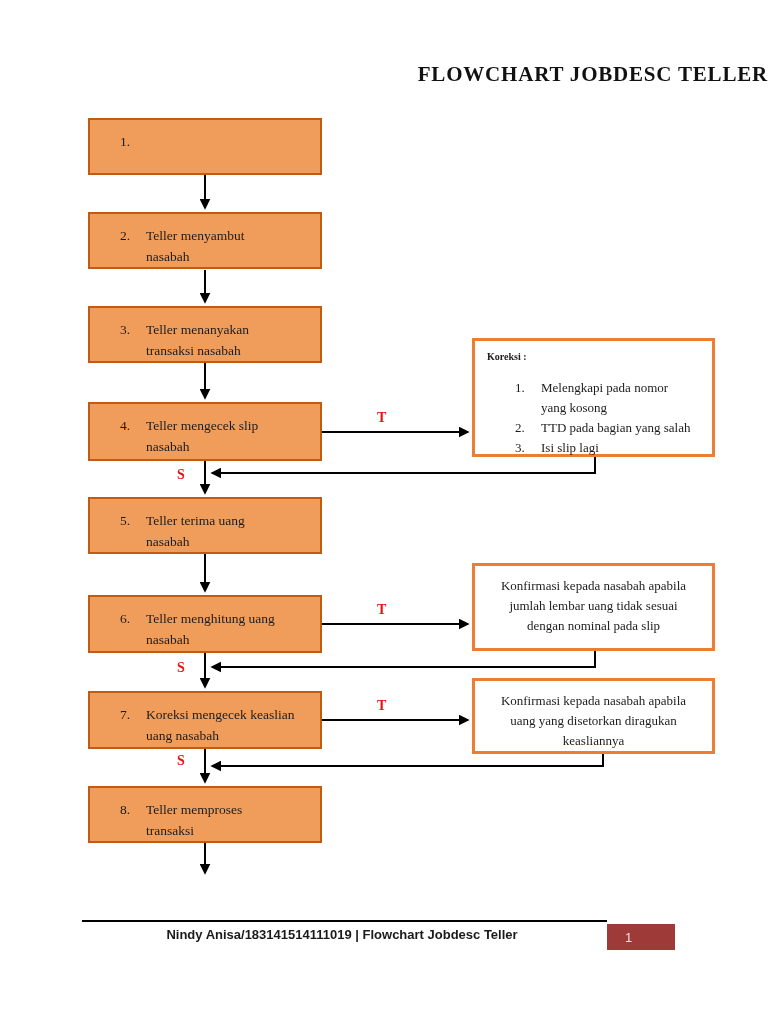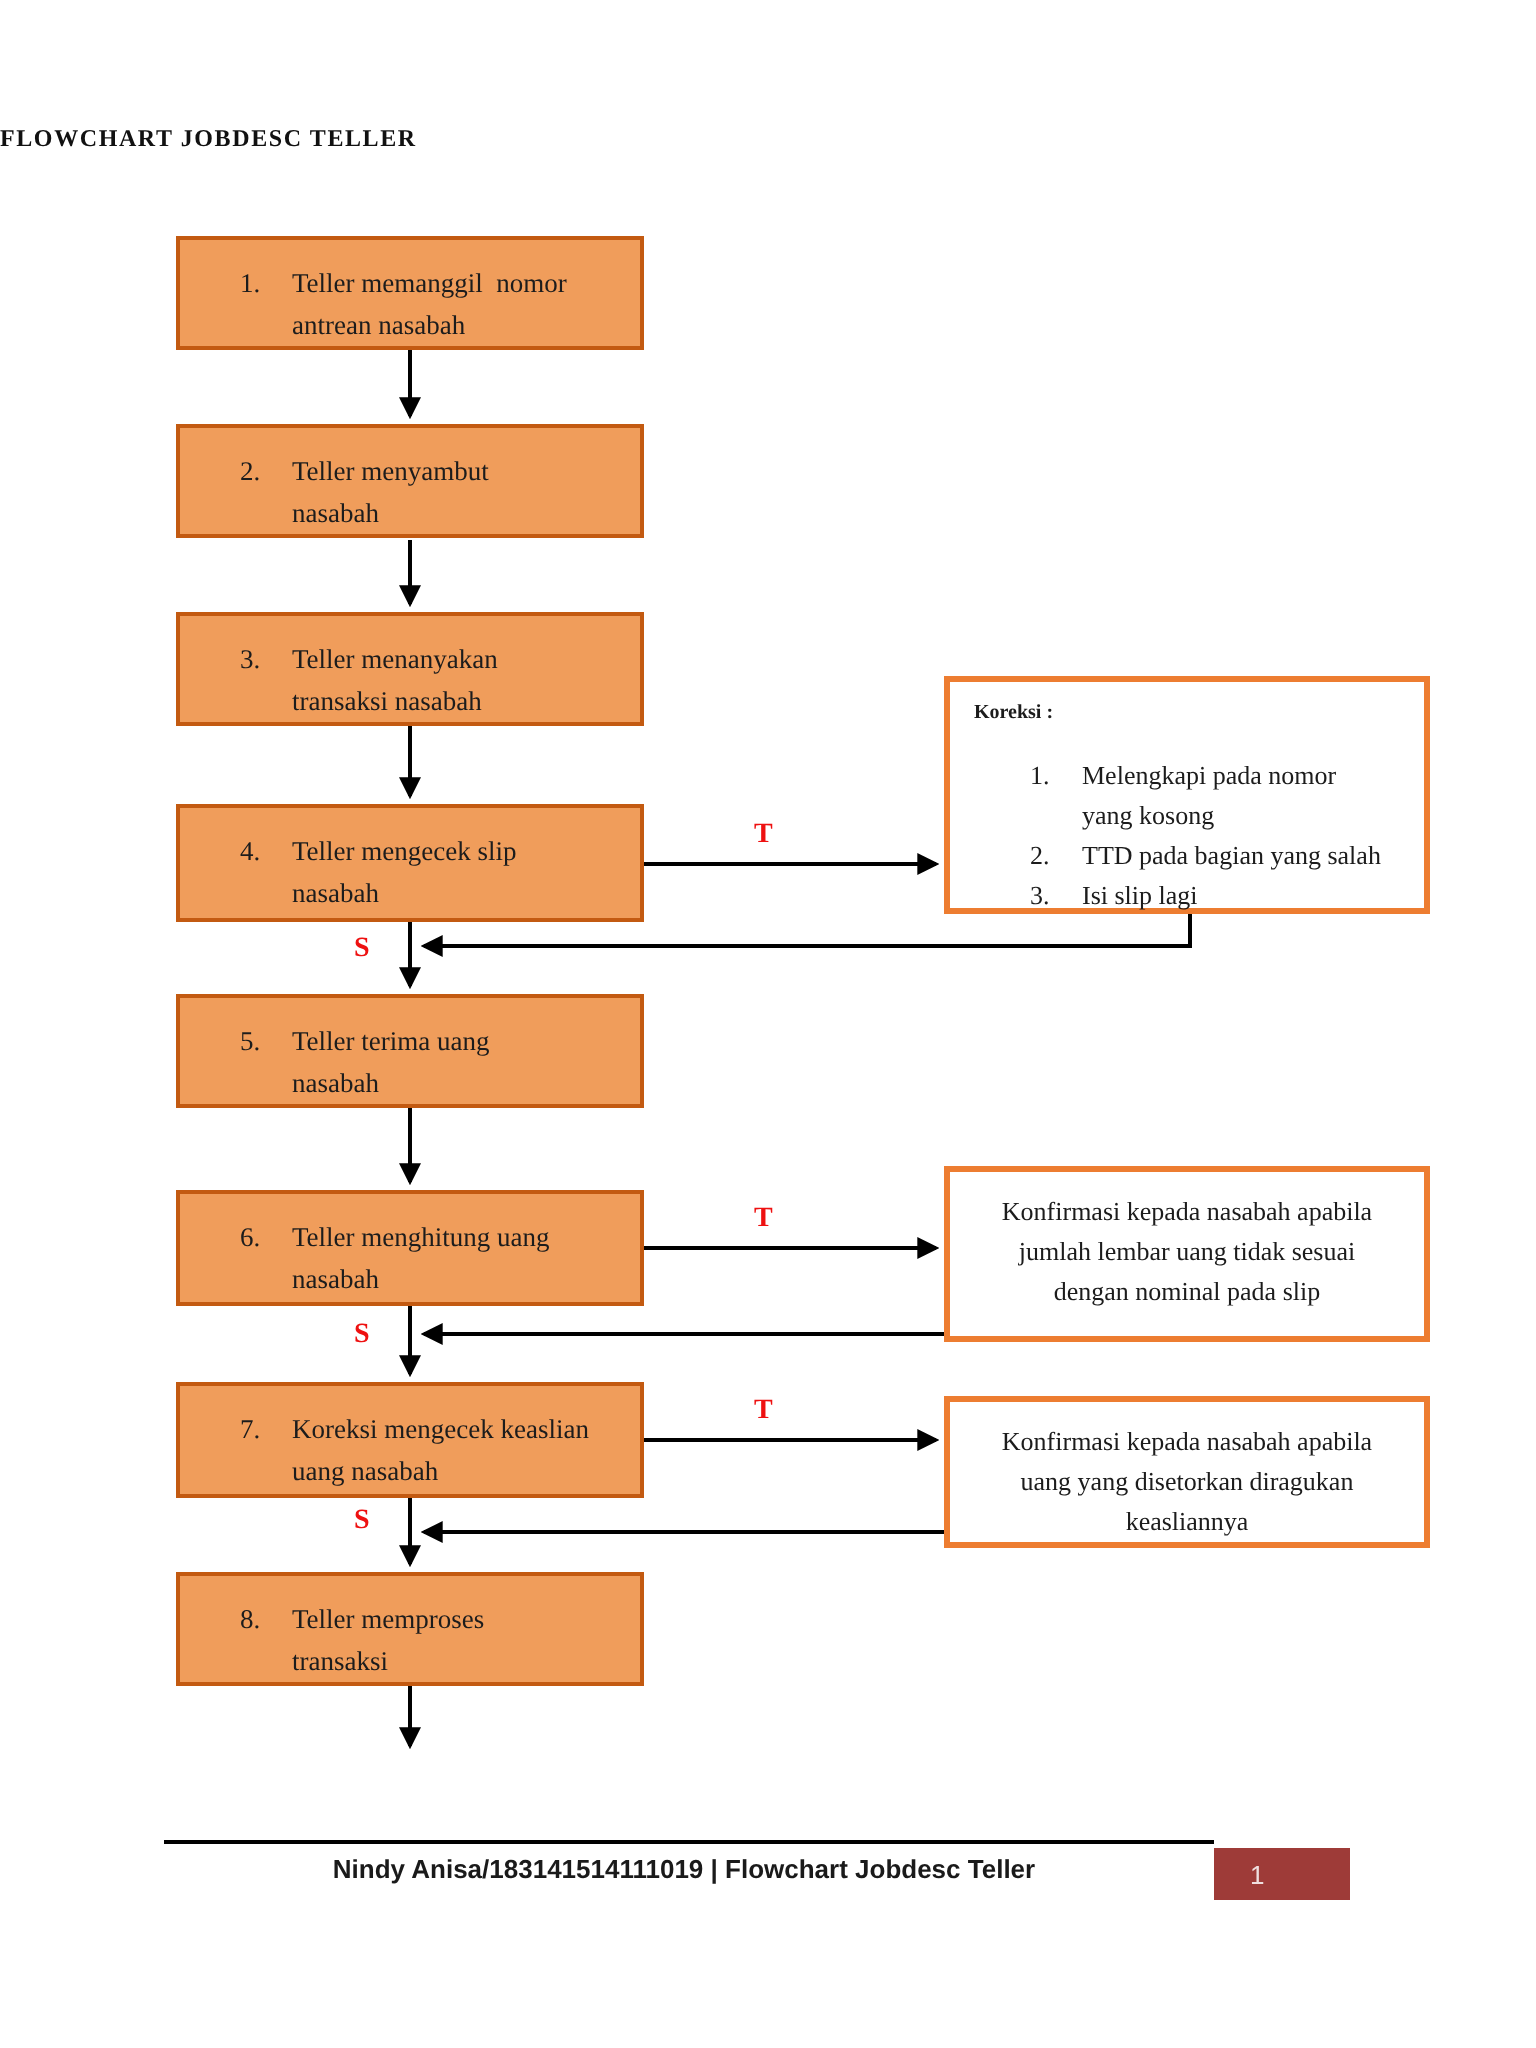--- a/index.html
+++ b/index.html
@@ -1,40 +1,40 @@
 <!DOCTYPE html>
 <html><head>
 <meta charset="utf-8">
 <style>
   html,body{margin:0;padding:0;background:#ffffff;}
   .page{position:relative;width:768px;height:1024px;background:#ffffff;overflow:hidden;
         font-family:"Liberation Serif",serif;color:#1c1c1c;}
 
-  .doc-title{position:absolute;top:62px;left:0;width:100%;text-align:left;
-             font-weight:bold;font-size:12px;letter-spacing:0.8px;color:#111;}
+  .doc-title{position:absolute;top:62px;left:0;width:100%;text-align:right;
+             font-weight:bold;font-size:21px;letter-spacing:0.8px;color:#111;}
 
   
   .flow-box{position:absolute;left:88px;width:234px;height:57px;background:#F09D5B;
             border:2px solid #C35A11;box-sizing:border-box;display:flex;
             padding:11px 6px 0 30px;font-size:13.5px;line-height:21px;}
   .flow-box .num{width:26px;flex:none;}
   .flow-box .lbl{white-space:pre-wrap;}
   .s1{top:118px}.s2{top:212px}.s3{top:306px}.s4{top:402px;height:59px}
   .s5{top:497px}.s6{top:595px;height:58px}.s7{top:691px;height:58px}.s8{top:786px}
 
   
   .side-box{position:absolute;left:472px;width:243px;background:#ffffff;
             border:3px solid #ED7D31;box-sizing:border-box;font-size:13px;line-height:20px;}
   .koreksi{top:338px;height:119px;padding:6px 4px 0 12px;}
   .koreksi-title{font-weight:bold;font-size:10px;}
   .koreksi-list{margin-top:11px;}
   .k-item{display:flex;margin-left:28px;}
   .k-item .num{width:26px;flex:none;}
   .k-item .txt{white-space:pre-wrap;}
-  .conf{text-align:center;padding:10px 4px 0 4px;margin-top:20px;}
+  .conf{text-align:center;padding:10px 4px 0 4px;}
   .conf1{top:563px;height:88px;}
   .conf2{top:678px;height:76px;}
   .conf .txt{white-space:pre-wrap;}
 
   
   .branch-label{position:absolute;font-weight:bold;font-size:14px;color:#EE1111;}
   .t1{left:377px;top:410px}.t2{left:377px;top:602px}.t3{left:377px;top:698px}
   .sl1{left:177px;top:467px}.sl2{left:177px;top:660px}.sl3{left:177px;top:753px}
 
   
@@ -73,22 +73,20 @@
     <line x1="322" y1="432" x2="468" y2="432" marker-end="url(#ah)"></line>
     <line x1="322" y1="624" x2="468" y2="624" marker-end="url(#ah)"></line>
     <line x1="322" y1="720" x2="468" y2="720" marker-end="url(#ah)"></line>
     <polyline points="595,457 595,473 212,473" marker-end="url(#ah)"></polyline>
     <polyline points="595,651 595,667 212,667" marker-end="url(#ah)"></polyline>
     <polyline points="603,754 603,766 212,766" marker-end="url(#ah)"></polyline>
   </svg>
 
   <div class="flow-box s1">
     <span class="num">1.</span>
-    <span class="lbl">Teller memanggil  nomor
-antrean nasabah</span>
   </div>
   <div class="flow-box s2">
     <span class="num">2.</span>
     <span class="lbl">Teller menyambut
 nasabah</span>
   </div>
   <div class="flow-box s3">
     <span class="num">3.</span>
     <span class="lbl">Teller menanyakan
 transaksi nasabah</span>

